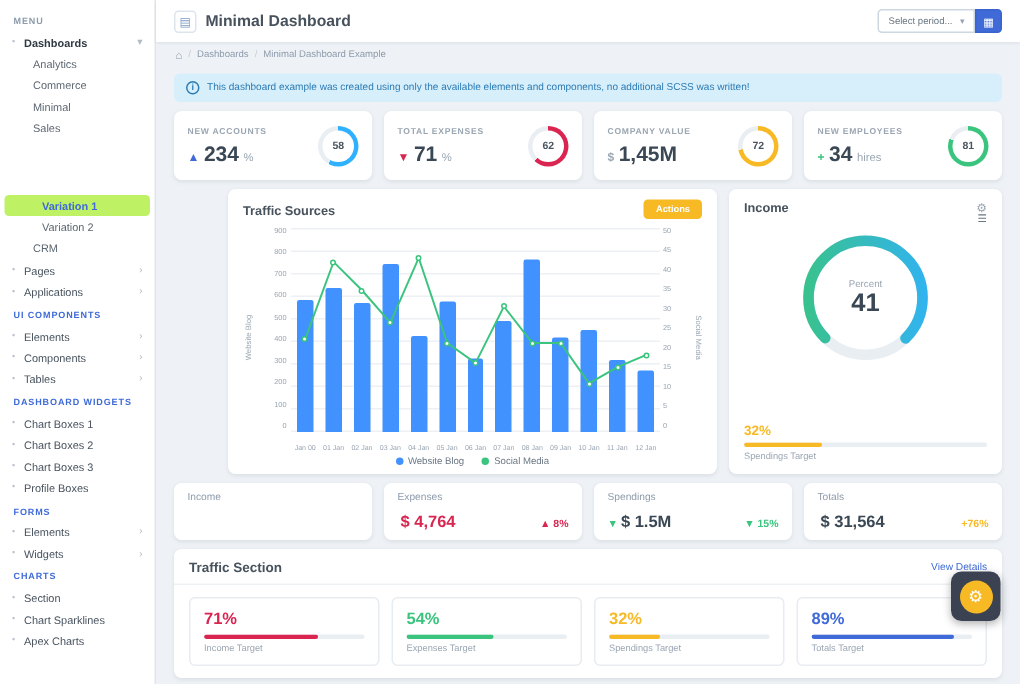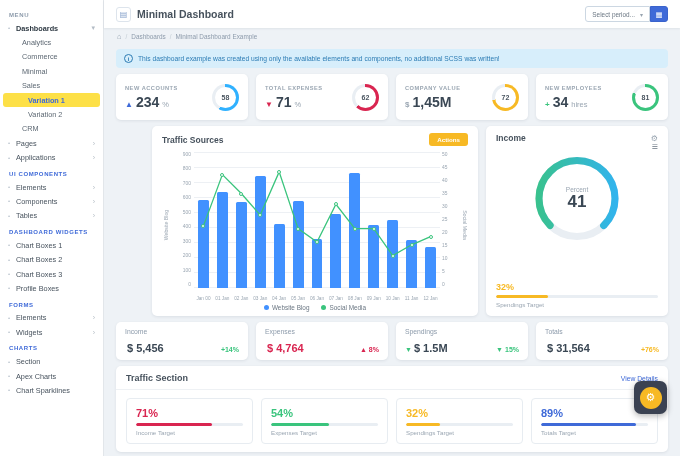--- a/index.html
+++ b/index.html
@@ -11,21 +11,21 @@
   .app { display:flex; width:100%; height:100%; position:relative; }
 
   
   .sidebar { width:104px; background:#fff; border-right:1px solid #e2e6ea; padding:6px 0 2px; flex-shrink:0; overflow:hidden; }
   .s-header { font-size:6px; font-weight:bold; letter-spacing:.6px; color:#3f6ad8; text-transform:uppercase; padding:6px 9px 3px; }
   .s-header.muted { color:#8d9bab; }
   .s-parent,.s-child,.s-subchild { display:flex; align-items:center; font-size:7.3px; color:#48535e; height:14.4px; margin:0 3px; padding:0 5px; border-radius:3px; cursor:pointer; white-space:nowrap; }
   .s-parent.bold { font-weight:bold; color:#2f3a44; }
   .s-child { padding-left:19px; color:#5d6873; }
   .s-subchild { padding-left:25px; color:#5d6873; }
-  .s-subchild.active { background:#fde047; color:#3f6ad8; font-weight:bold; }
+  .s-subchild.active { background:#bef264; color:#3f6ad8; font-weight:bold;margin-top:37px; }
   .bullet { width:8px; color:#b9c3cd; font-size:6px; flex-shrink:0; }
   .caret-r { margin-left:auto; color:#b3bcc5; font-size:7px; }
 
   
   .main { flex:1; display:flex; flex-direction:column; min-width:0; }
   .topbar { height:28px; background:#fff; display:flex; align-items:center; justify-content:space-between; padding:0 12px; box-shadow:0 1px 2px rgba(31,45,61,.07); flex-shrink:0; }
   .title-wrap { display:flex; align-items:center; gap:6px; }
   .title-icon { width:15px; height:15px; border-radius:3px; border:1px solid #dde4ec; color:#7d9ac6; font-size:8px; display:flex; align-items:center; justify-content:center; background:#fff; }
   .page-title { font-size:10.5px; font-weight:bold; color:#47525d; }
   .topbar-right { display:flex; }
@@ -207,25 +207,25 @@
           <span>Widgets</span>
           <span class="caret-r">›</span>
         </div>
         <div class="s-header"><span>CHARTS</span></div>
         <div class="s-parent">
           <span class="bullet">•</span>
           <span>Section</span>
         </div>
         <div class="s-parent">
           <span class="bullet">•</span>
+          <span>Chart Sparklines</span>
+        </div>
+        <div class="s-parent">
+          <span class="bullet">•</span>
           <span>Apex Charts</span>
-        </div>
-        <div class="s-parent">
-          <span class="bullet">•</span>
-          <span>Chart Sparklines</span>
         </div>
       </div>
   </aside>
 
   <div class="main">
 
     <header class="topbar">
       <div class="title-wrap">
         <span class="title-icon">▤</span>
         <span class="page-title">Minimal Dashboard</span>
@@ -478,27 +478,20 @@
             </div>
             <div class="sub-label">Spendings Target</div>
           </div>
         </div>
       </div>
 
       <div class="grid4">
 
         <div class="card mini-card">
           <div class="mini-label">Income</div>
-          <div class="mini-row">
-            <span class="mini-value" style="color: rgb(58, 71, 84);">
-              <span class="mini-vprefix" style="color: rgb(58, 196, 125);"></span>
-              <span>$ 5,456</span>
-            </span>
-            <span class="mini-delta" style="color: rgb(58, 196, 125);">+14%</span>
-          </div>
         </div>
 
         <div class="card mini-card">
           <div class="mini-label">Expenses</div>
           <div class="mini-row">
             <span class="mini-value" style="color: rgb(217, 37, 80);">
               <span class="mini-vprefix" style="color: rgb(217, 37, 80);"></span>
               <span>$ 4,764</span>
             </span>
             <span class="mini-delta" style="color: rgb(217, 37, 80);">▲ 8%</span>

